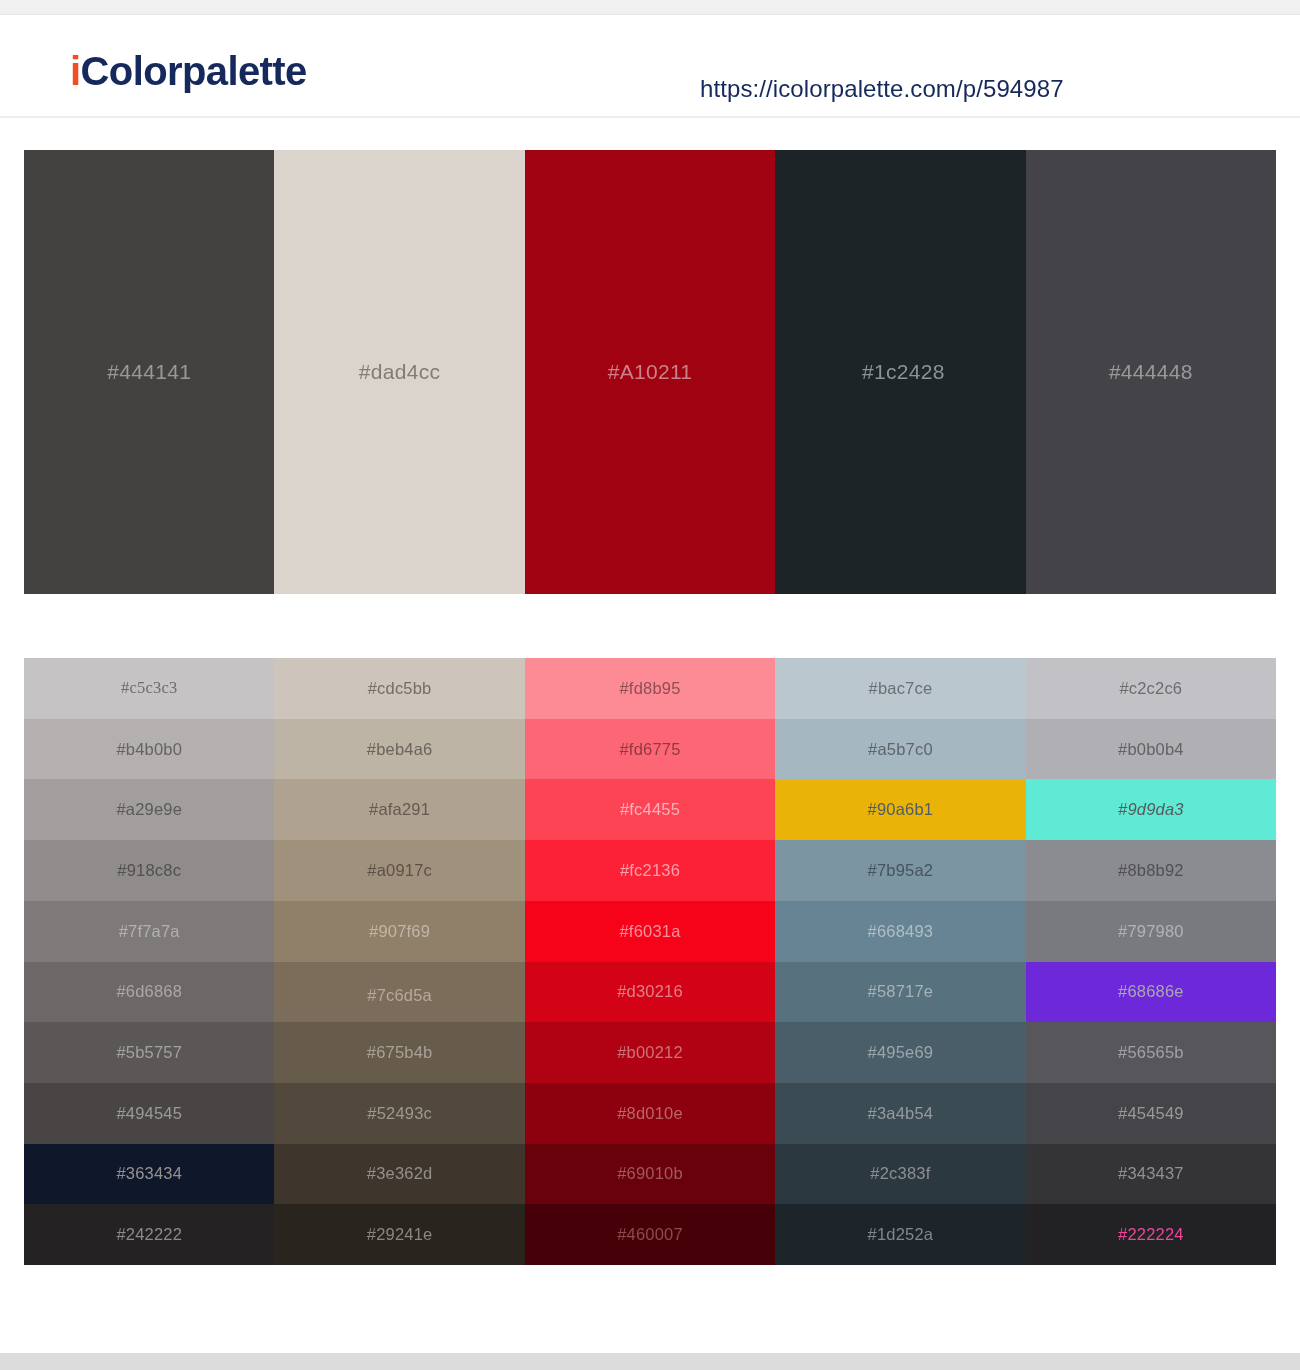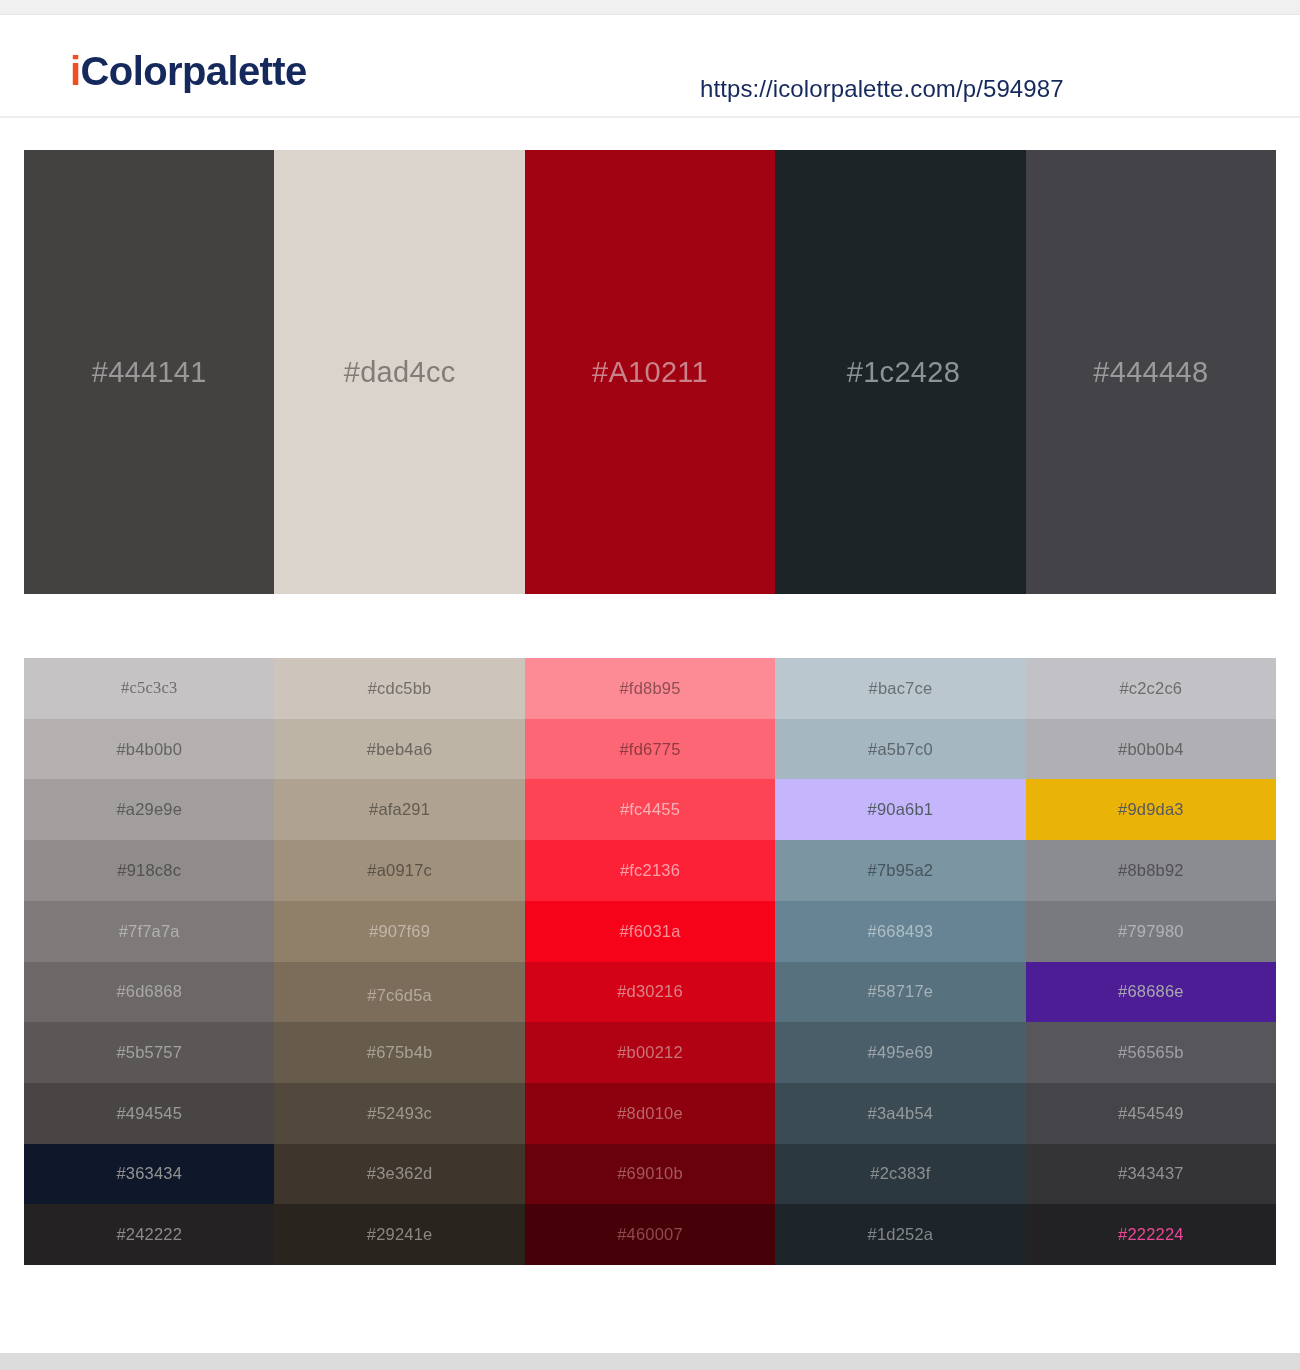--- a/index.html
+++ b/index.html
@@ -71,21 +71,21 @@
     height: 444px;
     display: flex;
   }
   .main-swatch {
     flex: 1 1 0;
     display: flex;
     align-items: center;
     justify-content: center;
   }
   .main-swatch-label {
-    font-size: 29px;
+    font-size: 21px;
     letter-spacing: 0.3px;
     white-space: nowrap;
   }
 
   
   .shade-grid {
     position: absolute;
     left: 24px;
     top: 540px;
     width: 1252px;
@@ -248,21 +248,21 @@
           <span class="shade-label" style="color: rgb(144, 74, 78);">#460007</span>
         </div>
       </div>
       <div class="shade-col">
         <div class="shade-cell" style="background: rgb(186, 199, 206);">
           <span class="shade-label" style="color: rgb(104, 112, 116);">#bac7ce</span>
         </div>
         <div class="shade-cell" style="background: rgb(165, 183, 192);">
           <span class="shade-label" style="color: rgb(94, 102, 108);">#a5b7c0</span>
         </div>
-        <div class="shade-cell" style="background: #c4b5fd;">
+        <div class="shade-cell" style="background: #eab308;">
           <span class="shade-label" style="color: rgb(82, 93, 99);">#90a6b1</span>
         </div>
         <div class="shade-cell" style="background: rgb(123, 149, 162);">
           <span class="shade-label" style="color: rgb(70, 84, 92);">#7b95a2</span>
         </div>
         <div class="shade-cell" style="background: rgb(102, 132, 147);">
           <span class="shade-label" style="color: rgb(176, 190, 198);">#668493</span>
         </div>
         <div class="shade-cell" style="background: rgb(88, 113, 126);">
           <span class="shade-label" style="color: rgb(167, 178, 184);">#58717e</span>
@@ -280,30 +280,30 @@
           <span class="shade-label" style="color: rgb(132, 134, 135);">#1d252a</span>
         </div>
       </div>
       <div class="shade-col">
         <div class="shade-cell" style="background: rgb(194, 194, 198);">
           <span class="shade-label" style="color: rgb(108, 108, 111);">#c2c2c6</span>
         </div>
         <div class="shade-cell" style="background: rgb(176, 176, 180);">
           <span class="shade-label" style="color: rgb(99, 99, 102);">#b0b0b4</span>
         </div>
-        <div class="shade-cell" style="background: #eab308;">
+        <div class="shade-cell" style="background: #5eead4; font-style: italic;">
           <span class="shade-label" style="color: rgb(89, 89, 93);">#9d9da3</span>
         </div>
         <div class="shade-cell" style="background: rgb(139, 139, 146);">
           <span class="shade-label" style="color: rgb(79, 79, 84);">#8b8b92</span>
         </div>
         <div class="shade-cell" style="background: rgb(121, 121, 128);">
           <span class="shade-label" style="color: rgb(178, 178, 183);">#797980</span>
         </div>
-        <div class="shade-cell" style="background: #4c1d95;">
+        <div class="shade-cell" style="background: #6d28d9;">
           <span class="shade-label" style="color: rgb(169, 169, 173);">#68686e</span>
         </div>
         <div class="shade-cell" style="background: rgb(86, 86, 91);">
           <span class="shade-label" style="color: rgb(161, 161, 165);">#56565b</span>
         </div>
         <div class="shade-cell" style="background: rgb(69, 69, 73);">
           <span class="shade-label" style="color: rgb(153, 153, 156);">#454549</span>
         </div>
         <div class="shade-cell" style="background: rgb(52, 52, 55);">
           <span class="shade-label" style="color: rgb(145, 145, 147);">#343437</span>

